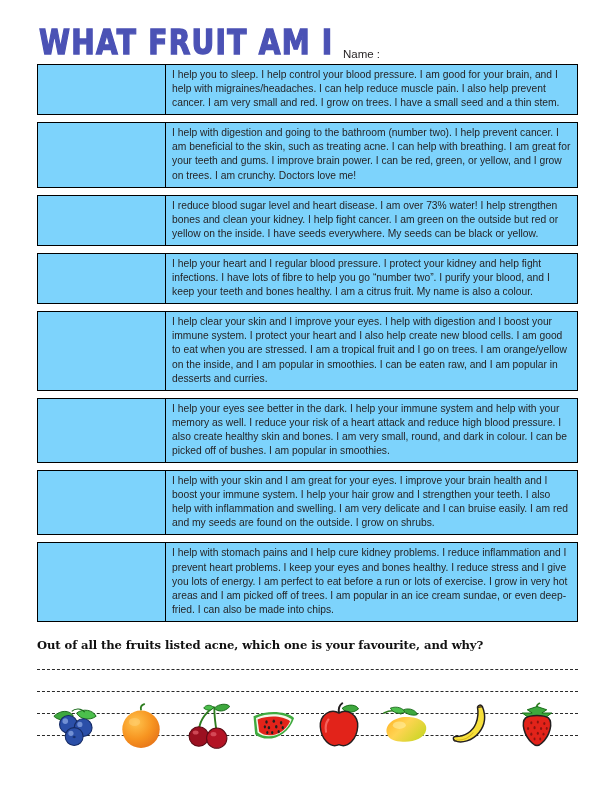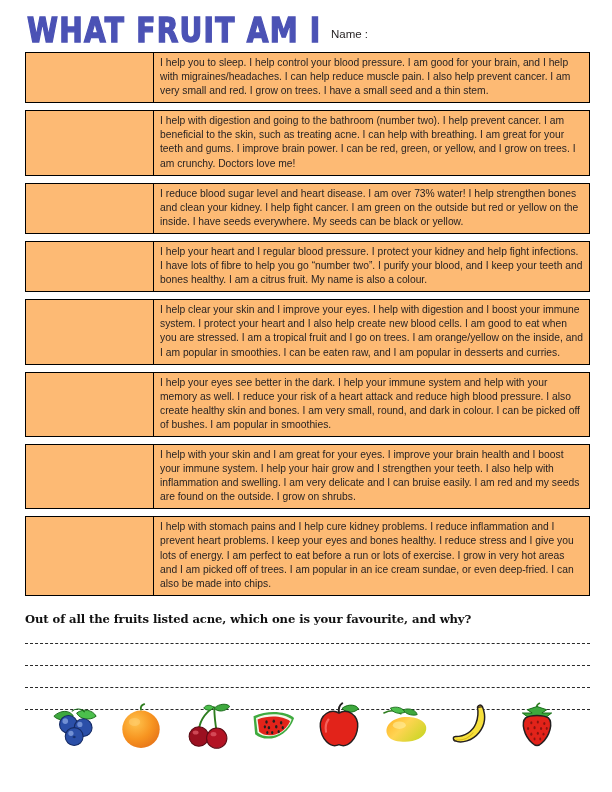--- a/index.html
+++ b/index.html
@@ -14,21 +14,21 @@
     font-family: "Liberation Sans", sans-serif;
     color: #231f20;
     position: relative;
   }
 
   .page {
     width: 612px;
     height: 763px;
     position: relative;
     box-sizing: border-box;
-    padding: 0;
+    padding: 12px;
   }
 
   
   .header {
     position: relative;
     height: 52px;
     padding: 0;
   }
   .worksheet-title {
     position: absolute;
@@ -40,21 +40,21 @@
     letter-spacing: 1.2px;
     color: #4b52b5;
     -webkit-text-stroke: 1.1px #4b52b5;
     transform: scaleY(1.22) scaleX(1.04);
     transform-origin: left top;
     white-space: nowrap;
   }
   .name-wrap {
     position: absolute;
     left: 331px;
-    top: 28px;
+    top: 36px;
     display: flex;
     align-items: center;
     white-space: nowrap;
     gap: 30px;
   }
   .name-label {
     font-family: "Liberation Sans", sans-serif;
     font-size: 11.5px;
     color: #231f20;
     margin-right: 2px;
@@ -74,21 +74,21 @@
   .riddle-list {
     margin: 0;
     padding: 0 22px 0 25px;
   }
   .riddle-row {
     display: flex;
     align-items: stretch;
     border: 1.3px solid #000000;
     box-sizing: border-box;
     margin-bottom: 7px;
-    background: #fdba74;
+    background: #7dd3fc;
   }
   .answer-cell {
     width: 128px;
     flex: 0 0 128px;
     border-right: 1.3px solid #000000;
     box-sizing: border-box;
   }
   .clue-cell {
     flex: 1 1 auto;
     box-sizing: border-box;

